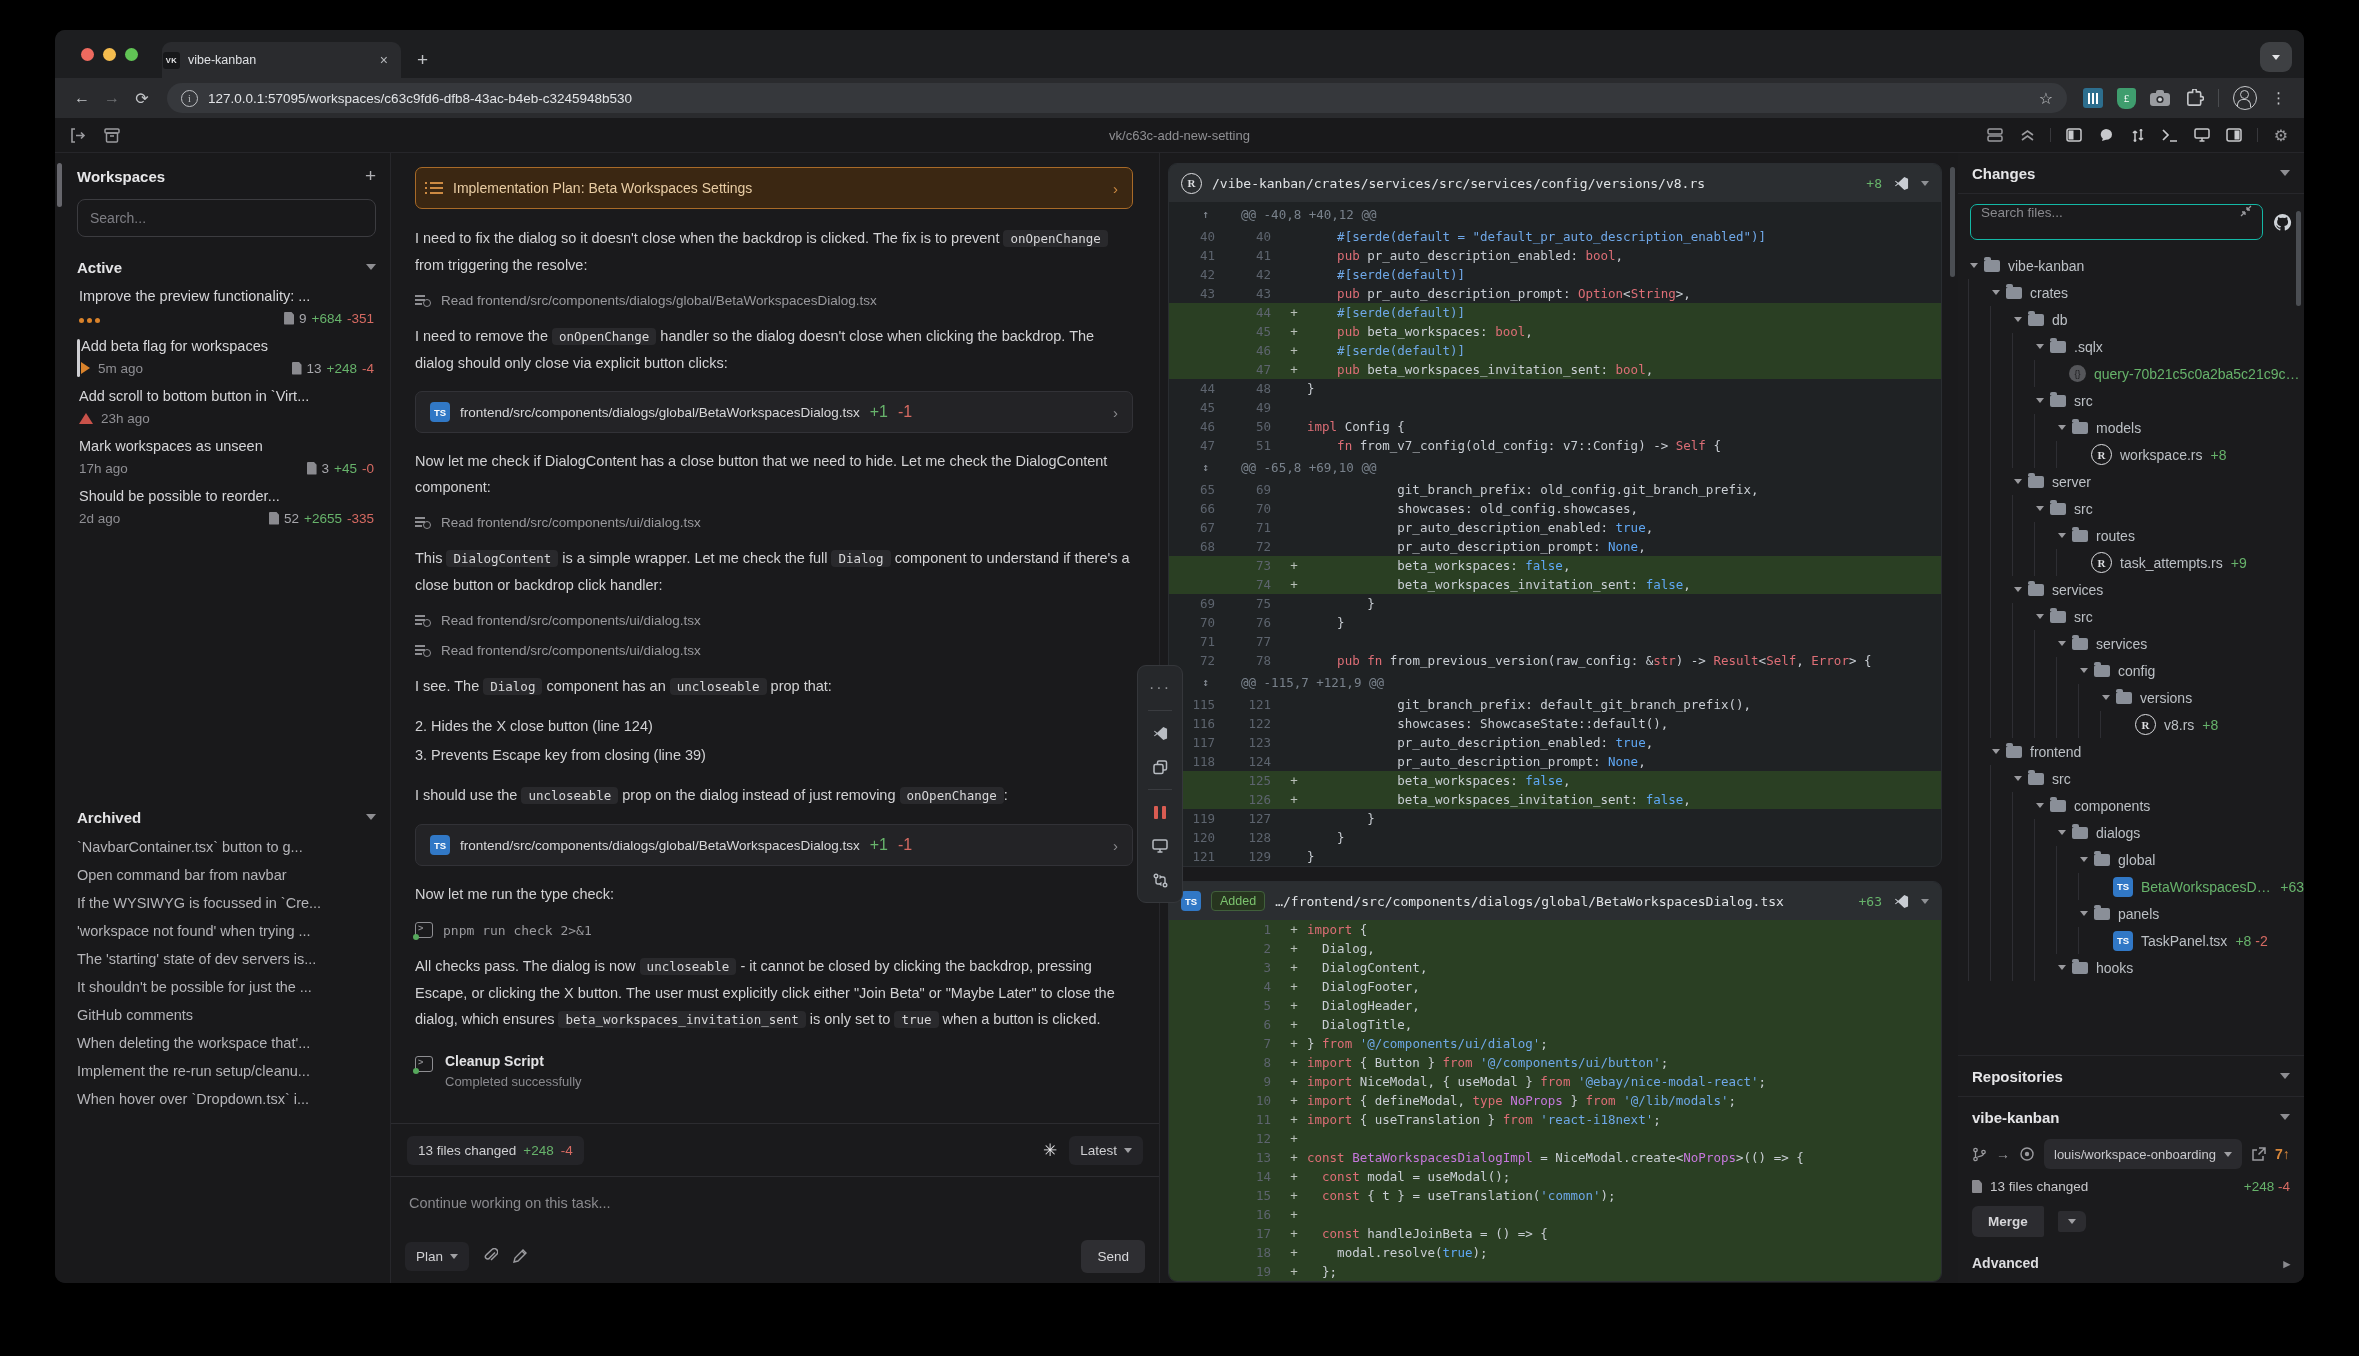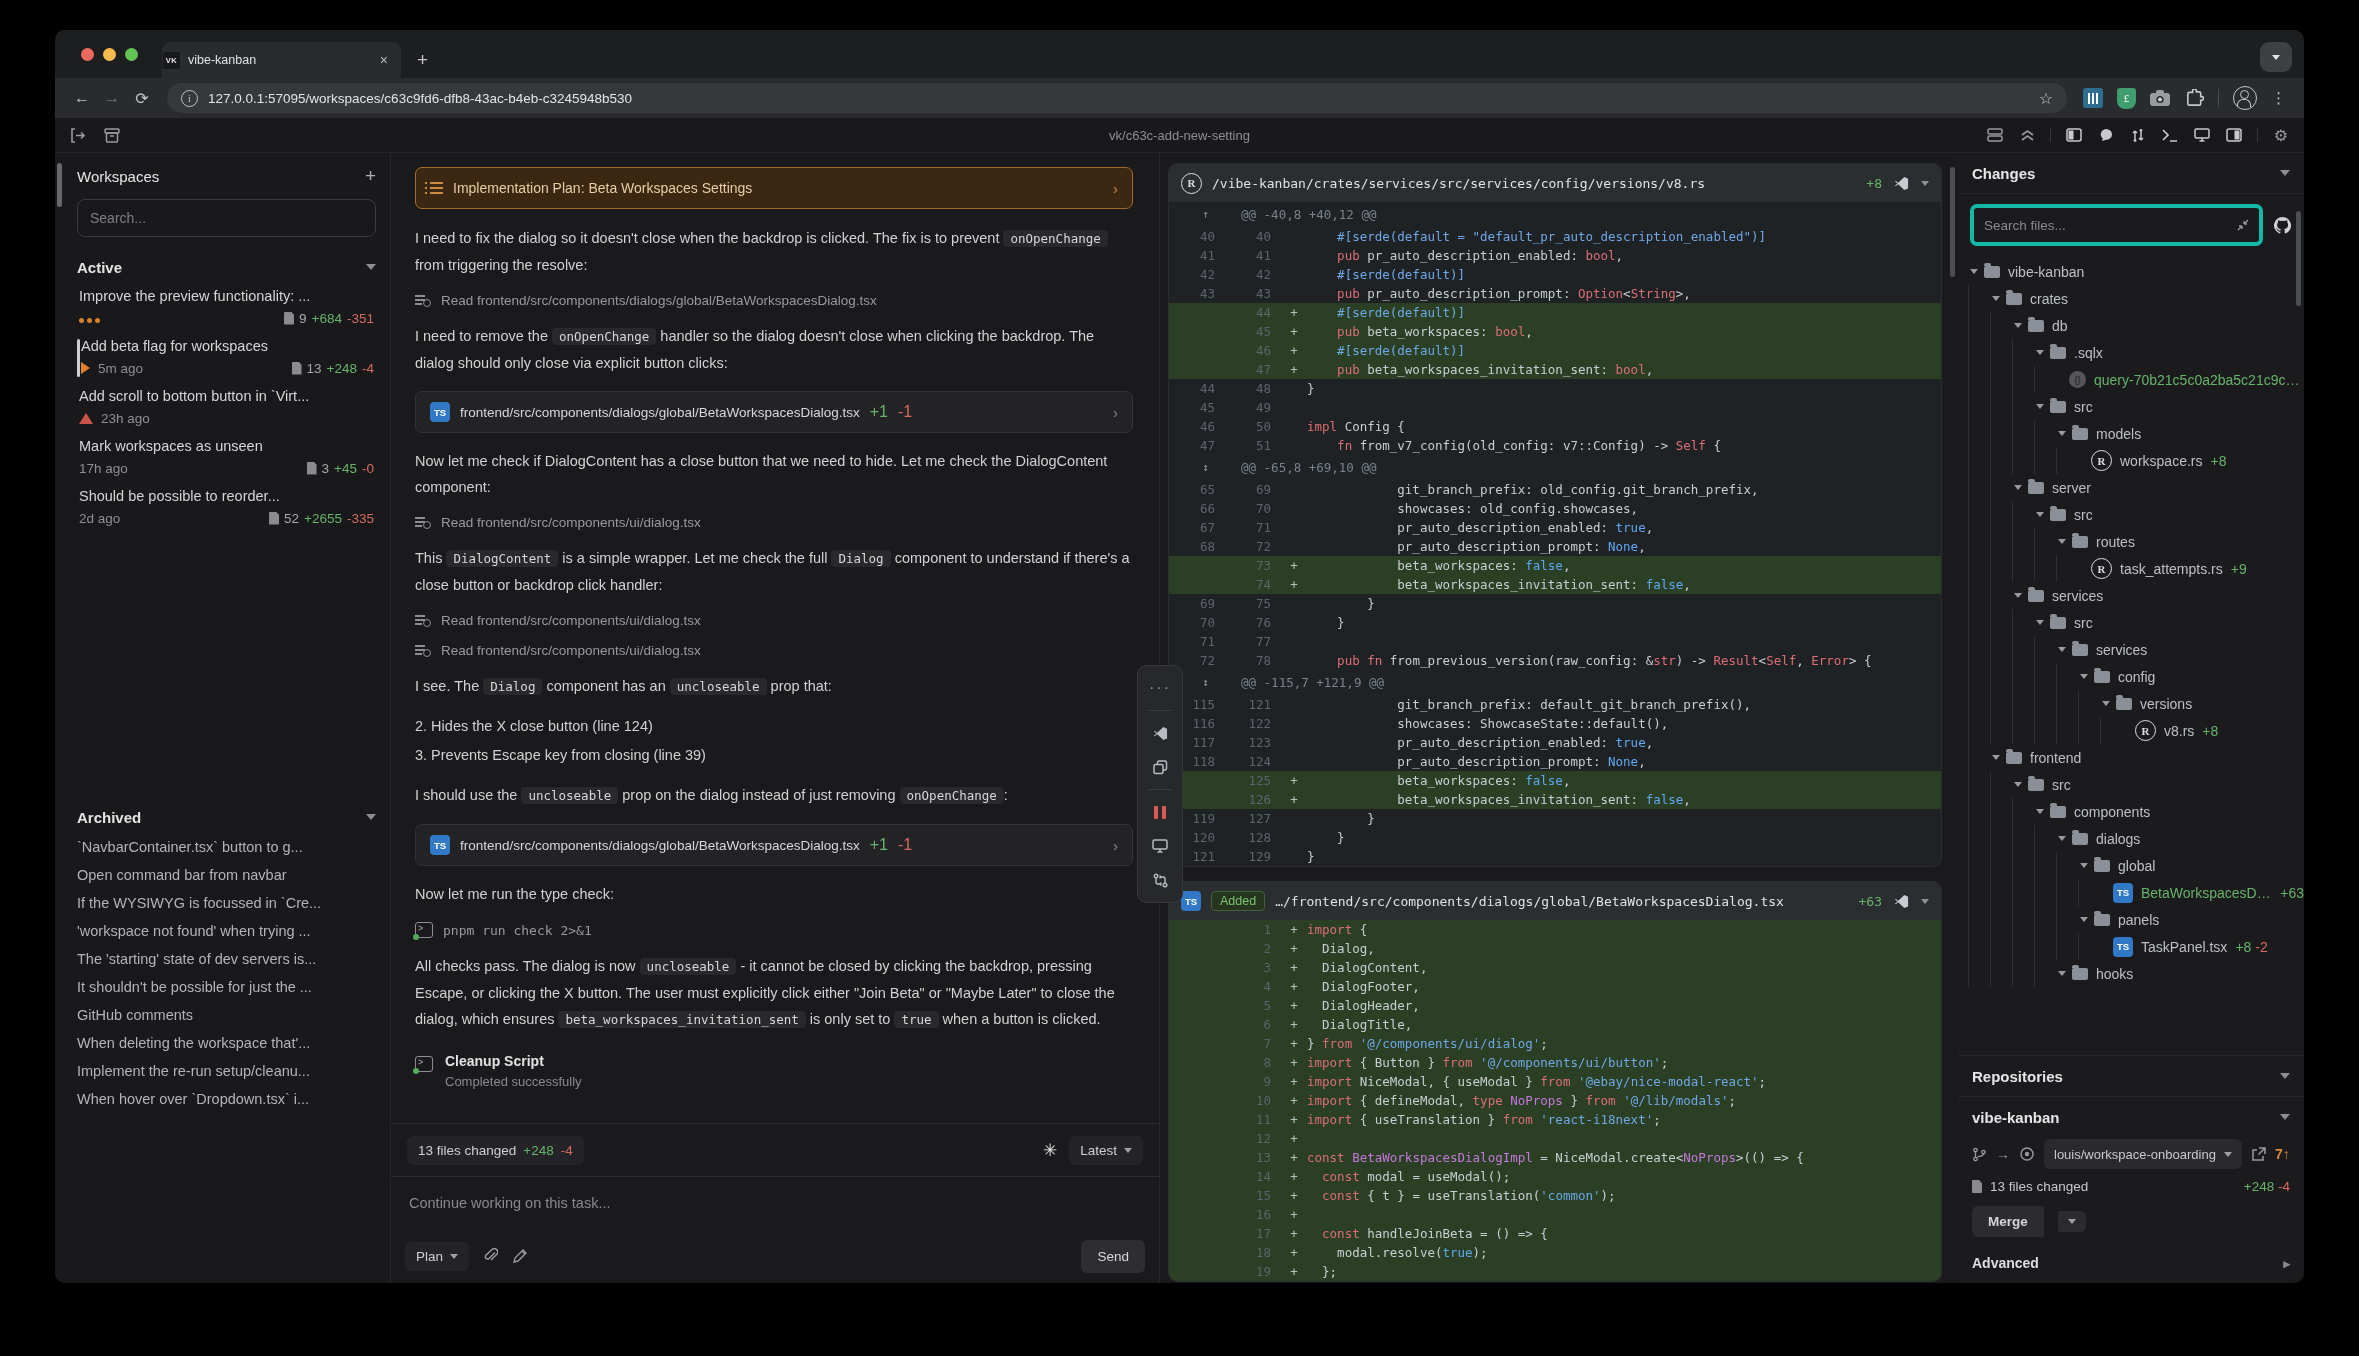--- a/index.html
+++ b/index.html
@@ -46,21 +46,21 @@
   .appbar .title{position:absolute;left:0;right:0;text-align:center;color:#8f8f93;font-size:13px;}
   .tbi{color:#9a9a9e;display:flex;align-items:center;justify-content:center;width:18px;height:18px;font-size:13px;}
   .vsep{width:1px;height:14px;background:#38383c;}
   
   .main{display:flex;height:calc(100% - 123px);position:relative;}
   
   .sidebar{width:336px;background:#19191b;border-right:1px solid #27272b;position:relative;
     padding:0 14px 0 22px;box-sizing:border-box;color:#cfcfd2;overflow:hidden;}
   .sb-grip{position:absolute;left:2px;top:10px;width:5px;height:44px;border-radius:3px;background:#66666c;}
   .ws-head{display:flex;align-items:center;height:46px;}
-  .ws-head .t{font-weight:normal;font-size:15px;color:#e6e6e8;}
+  .ws-head .t{font-weight:bold;font-size:15px;color:#e6e6e8;}
   .ws-head .plus{margin-left:auto;color:#b0b0b4;font-size:19px;}
   .search{height:36px;border:1px solid #3c3c40;border-radius:8px;display:flex;align-items:center;
     padding:0 12px;color:#7e7e84;font-size:14px;margin-bottom:14px;}
   .sec-head{display:flex;align-items:center;height:32px;font-weight:bold;font-size:15px;color:#e4e4e6;}
   .sec-head .car{margin-left:auto;}
   .car{width:0;height:0;border-left:5px solid transparent;border-right:5px solid transparent;border-top:6px solid #8e8e92;}
   .ws-item{position:relative;padding:5px 2px 7px 2px;}
   .ws-item.sel{padding-left:4px;}
   .ws-item.sel:before{content:"";position:absolute;left:0;top:6px;bottom:6px;width:3px;background:#cfcfd3;border-radius:2px;}
   .ws-title{font-size:14.5px;color:#d6d6d9;white-space:nowrap;overflow:hidden;text-overflow:ellipsis;}
@@ -140,21 +140,21 @@
   .hunk{display:flex;align-items:center;height:25px;font-family:"DejaVu Sans Mono",monospace;font-size:12.5px;color:#79828c;}
   .hunk .exp{width:72px;text-align:center;color:#8e959e;font-size:11px;letter-spacing:-1px;flex:none;}
   .c-attr{color:#6fa8e8;} .c-str{color:#6fa8e8;} .c-kw{color:#dd6e76;} .c-type{color:#dd6e76;}
   .c-lit{color:#5fa8f5;} .c-cap{color:#c678dd;}
   
   .rightbar{width:346px;background:#1b1b1d;display:flex;flex-direction:column;position:relative;box-sizing:border-box;overflow:hidden;}
   .rb-row{display:flex;align-items:center;height:40px;padding:0 14px;border-bottom:1px solid #27272b;flex:none;}
   .rb-row .t{font-weight:bold;font-size:15px;color:#e6e6e8;}
   .rb-row .car{margin-left:auto;}
   .searchrow{display:flex;align-items:center;gap:10px;padding:10px 12px;flex:none;}
-  .searchfiles{flex:1;height:34px;border:4px solid #14b8a6;border-radius:7px;display:flex;align-items:center;
+  .searchfiles{flex:1;height:34px;border:1px solid #14b8a6;border-radius:7px;display:flex;
     padding:0 10px;color:#8a8a8e;font-size:13.5px;}
   .searchfiles .ic{margin-left:auto;color:#9a9a9e;font-size:12px;}
   .tree{flex:1;overflow:hidden;padding:2px 0 6px 10px;}
   .titem{display:flex;align-items:center;height:27px;font-size:14px;color:#bcc0c5;white-space:nowrap;}
   .guide{display:inline-block;width:21px;height:27px;border-left:1px solid #2e2e33;flex:none;}
   .tcar{width:0;height:0;border-left:4.5px solid transparent;border-right:4.5px solid transparent;
     border-top:5.5px solid #9a9a9e;display:inline-block;margin:0 6px 0 2px;flex:none;}
   .fold{display:inline-block;width:16px;height:12px;background:#8a8f98;border-radius:2px;position:relative;margin-right:8px;flex:none;}
   .fold:before{content:"";position:absolute;top:-3px;left:0;width:7px;height:3px;background:#8a8f98;border-radius:2px 2px 0 0;}
   .titem .nm{overflow:hidden;text-overflow:ellipsis;}

